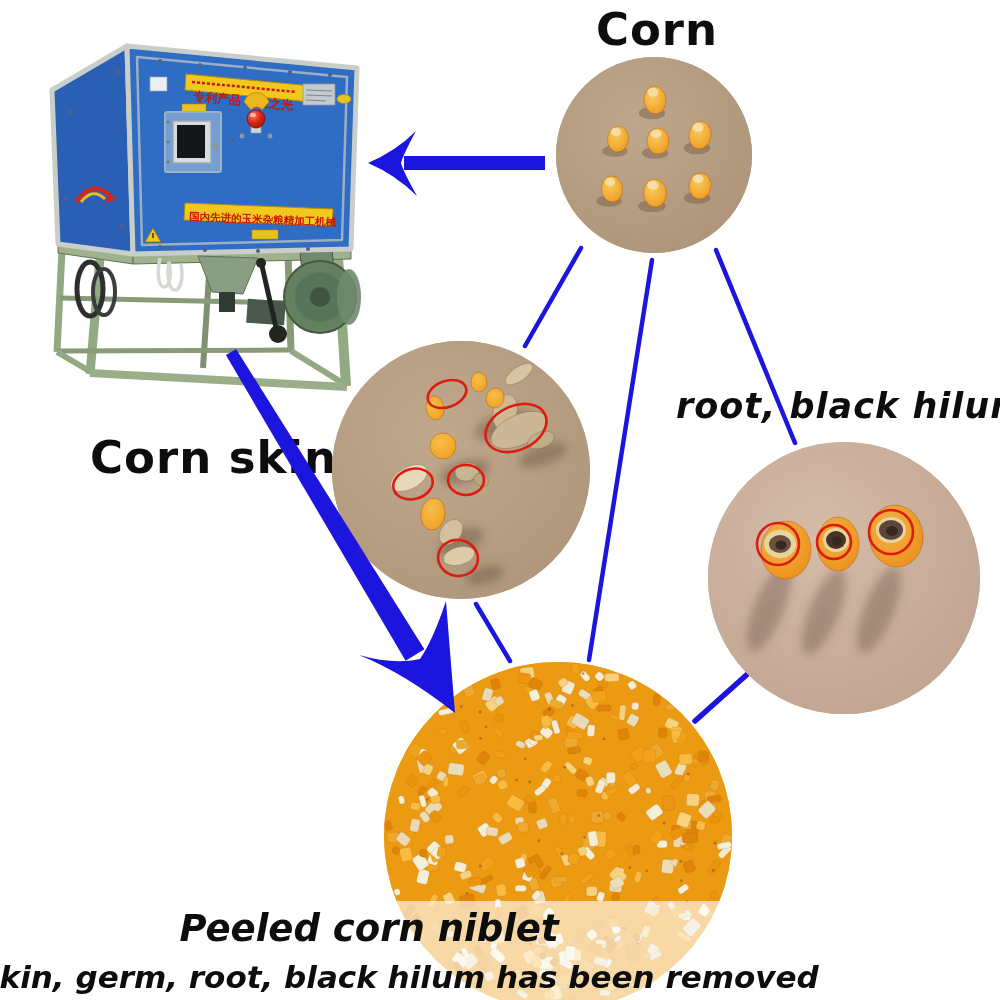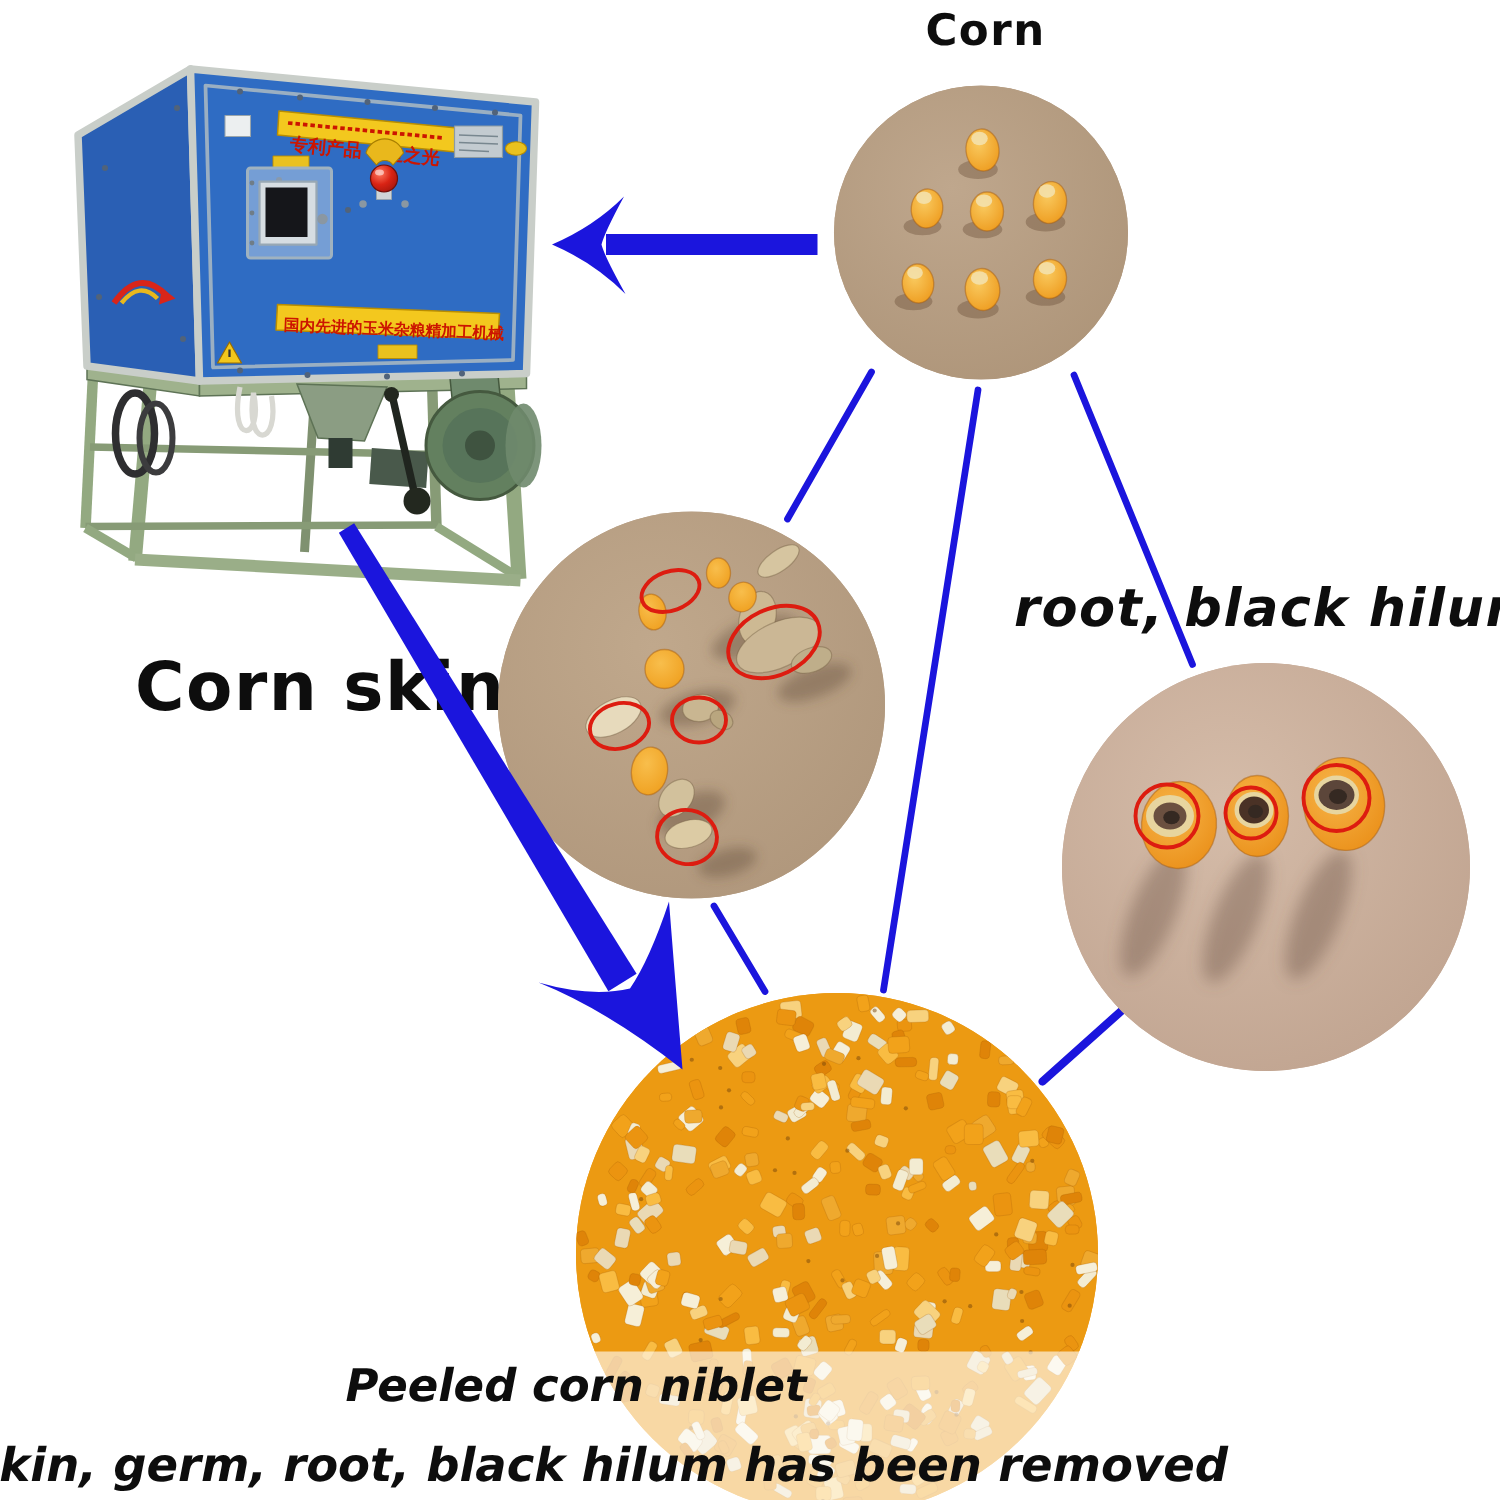--- a/index.html
+++ b/index.html
@@ -3,25 +3,25 @@
 <meta charset="utf-8">
 <style>
   html,body{margin:0;padding:0;background:#fff}
   .stage{position:relative;width:1000px;height:1000px;background:#ffffff;overflow:hidden;
          font-family:"DejaVu Sans",sans-serif}
   .abs{position:absolute;left:0;top:0}
   .circle{position:absolute;border-radius:50%;overflow:hidden}
   .circle svg{display:block;width:100%;height:100%}
   .lbl{position:absolute;color:#0d0d0d;font-weight:bold;white-space:nowrap;
        font-family:"DejaVu Sans",sans-serif}
-  #lbl-corn{left:657px;top:3px;font-size:29px;transform:translateX(-50%);letter-spacing:1px}
+  #lbl-corn{left:657px;top:3px;font-size:45px;transform:translateX(-50%);letter-spacing:1px}
   #lbl-skin{left:90px;top:431px;font-size:45px;letter-spacing:1px}
   #lbl-germ1{left:676px;top:326px;font-size:35px;font-style:italic;letter-spacing:1px}
   #lbl-germ2{left:676px;top:386px;font-size:35px;font-style:italic;letter-spacing:1px}
-  #cap1{left:384px;top:907px;font-size:30px;transform:translateX(-50%);font-style:italic;font-weight:600}
+  #cap1{left:369px;top:907px;font-size:37px;transform:translateX(-50%);font-style:italic;font-weight:600}
   #cap2{left:398px;top:959px;font-size:31px;transform:translateX(-50%);font-style:italic;font-weight:600}
   #band{position:absolute;left:0;top:901px;width:1000px;height:99px;background:rgba(255,255,255,0.62)}
   #c-corn{left:556px;top:57px;width:196px;height:196px;background:#b49a7f}
   #c-skin{left:332px;top:341px;width:258px;height:258px;background:#b59d83}
   #c-germ{left:708px;top:442px;width:272px;height:272px;background:#c6aa96}
   #c-nib {left:384px;top:662px;width:348px;height:348px;background:#ec9a12}
 </style>
 </head>
 <body>
 

